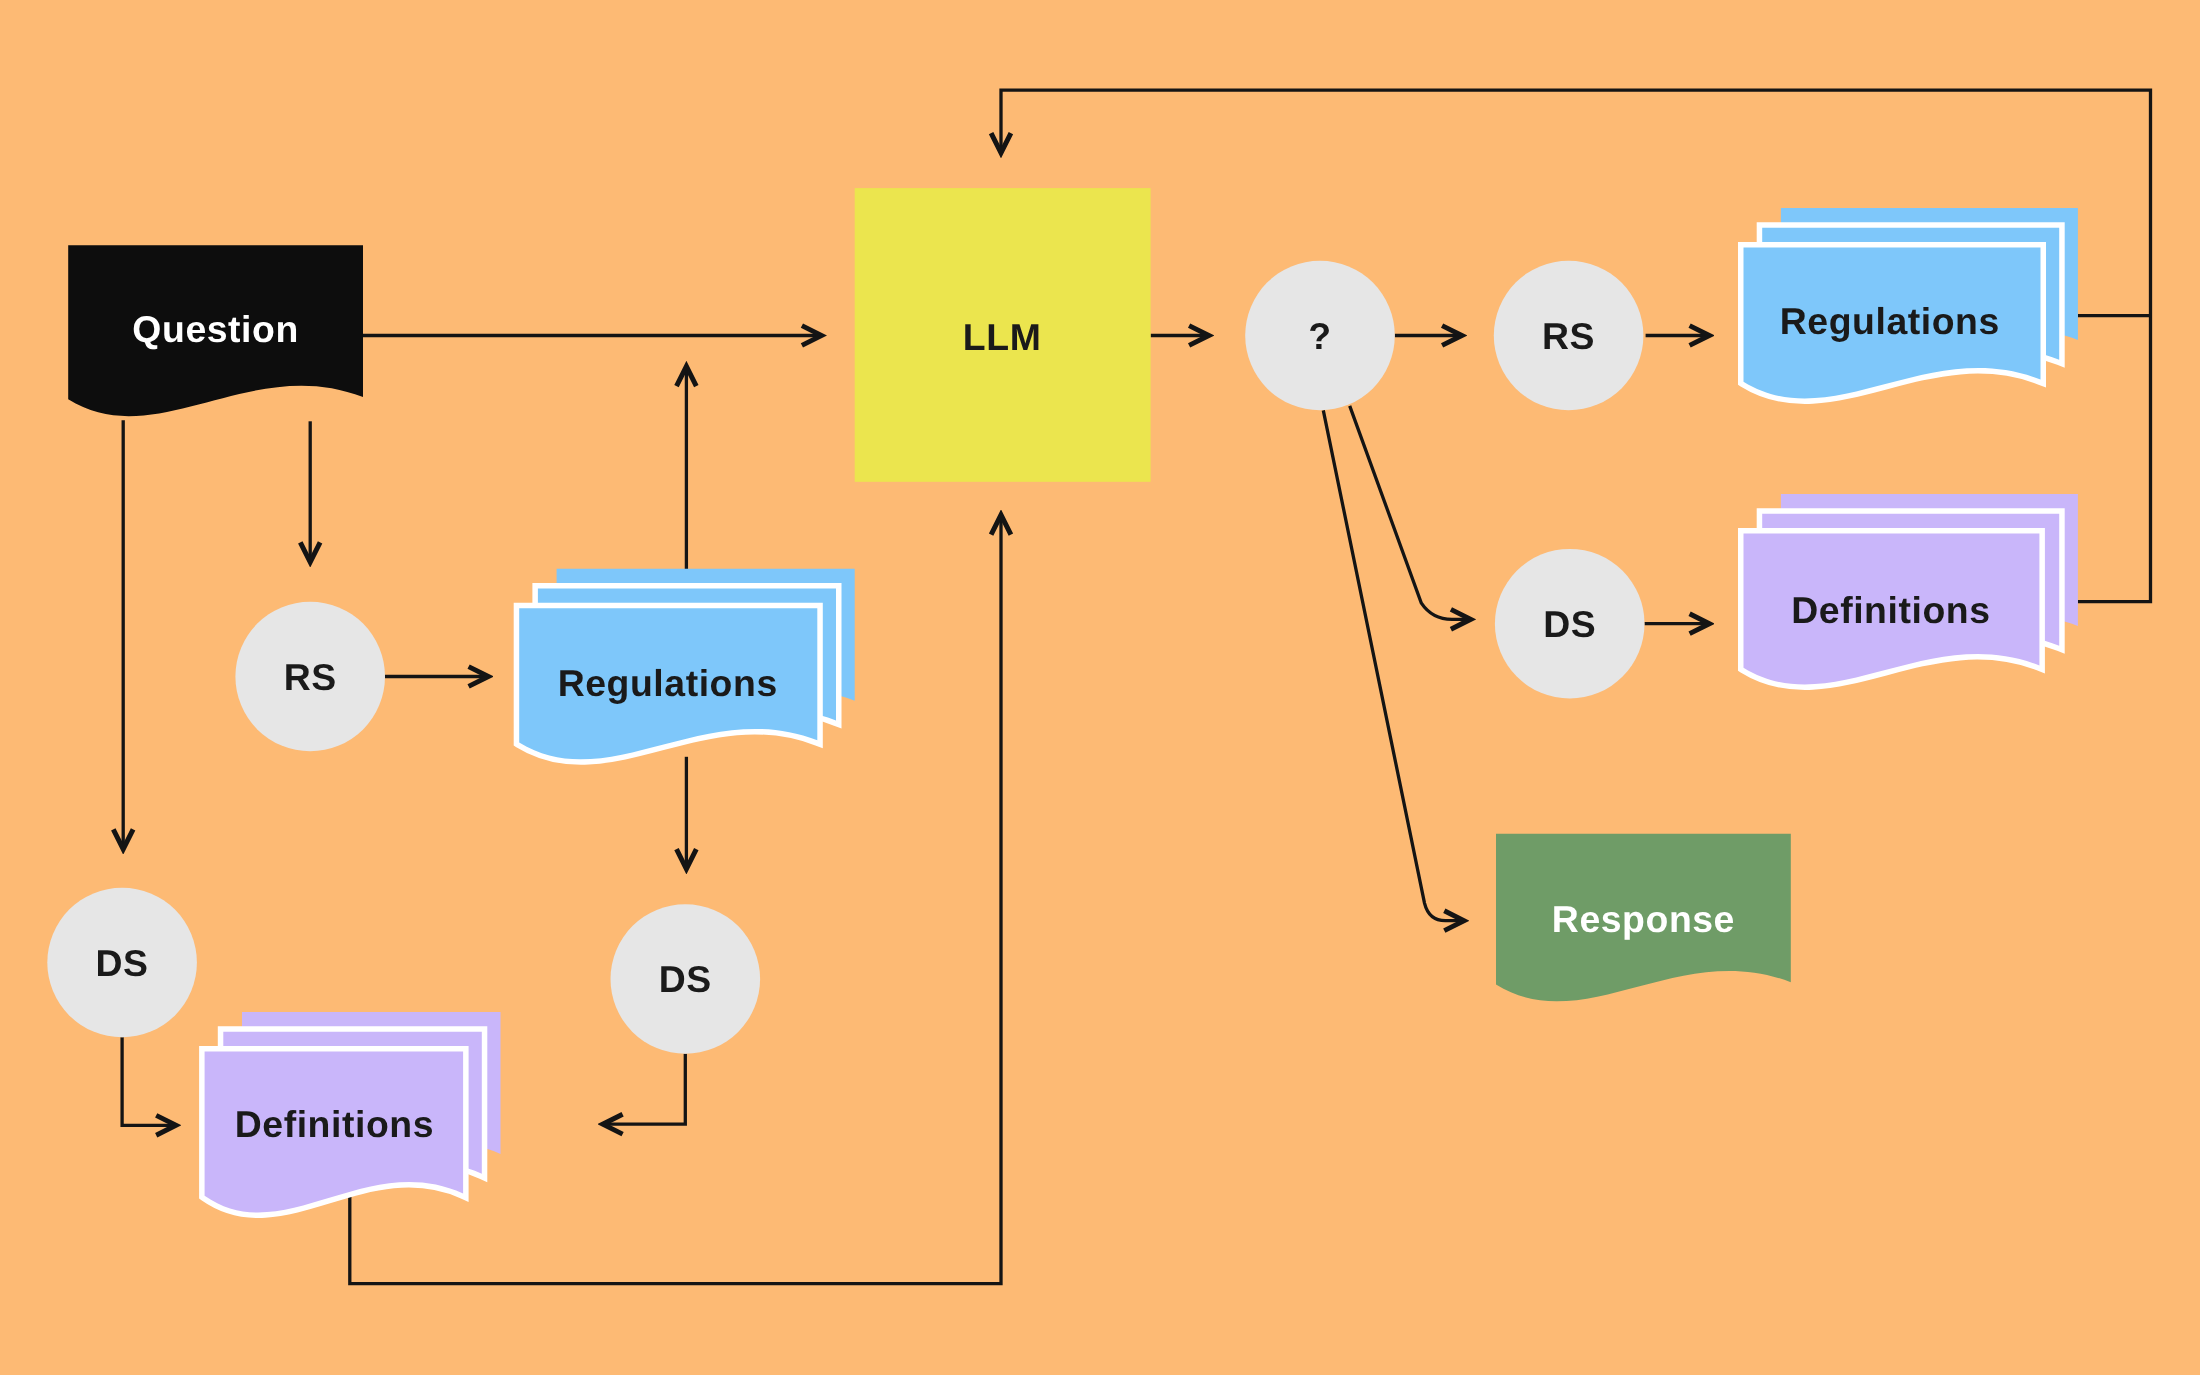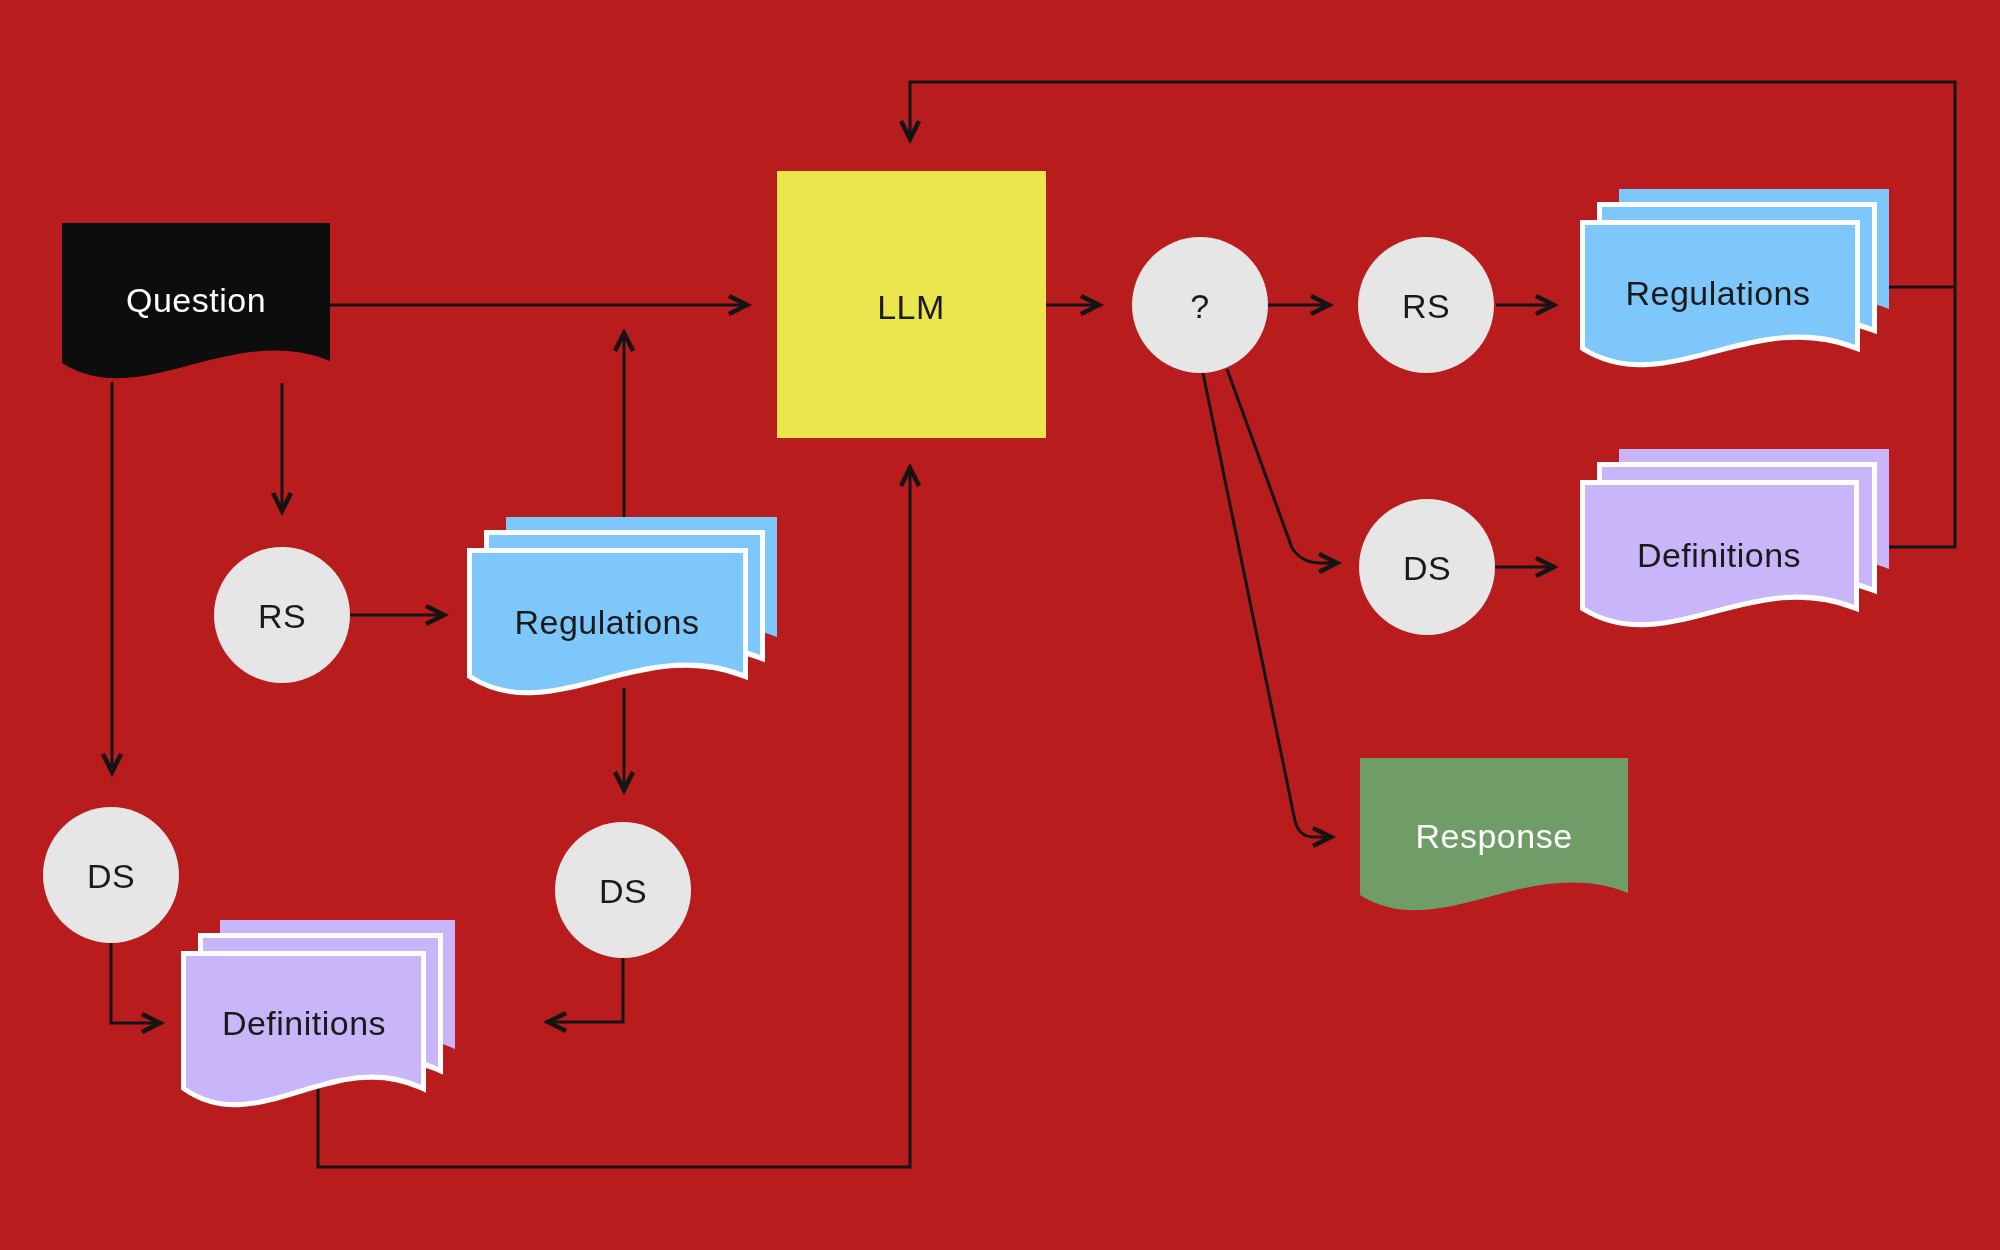--- a/index.html
+++ b/index.html
@@ -1,17 +1,17 @@
 <!DOCTYPE html>
 <html><head>
 <meta charset="utf-8">
 <style>
   html,body{margin:0;padding:0;background:#ffffff;}
-  .stage{position:relative;width:2000px;height:1250px;background:#b91c1c;overflow:hidden;
-         font-family:"Liberation Sans", sans-serif;}
+  .stage{position:relative;width:2000px;height:1250px;background:#fdba74;overflow:hidden;
+         font-family:"Liberation Sans", sans-serif;font-weight:bold;}
   svg{display:block;}
   .sheet{paint-order:stroke;stroke:#ffffff;stroke-width:10px;}
   .doc-label{font-family:"Liberation Sans", sans-serif;font-size:34px;letter-spacing:.5px;}
   .node-label{font-family:"Liberation Sans", sans-serif;font-size:34px;letter-spacing:.5px;}
   .arrow{fill:none;}
   .marker-chevron{fill:none;stroke:#141414;stroke-width:2;}
 </style>
 </head>
 <body>
 

